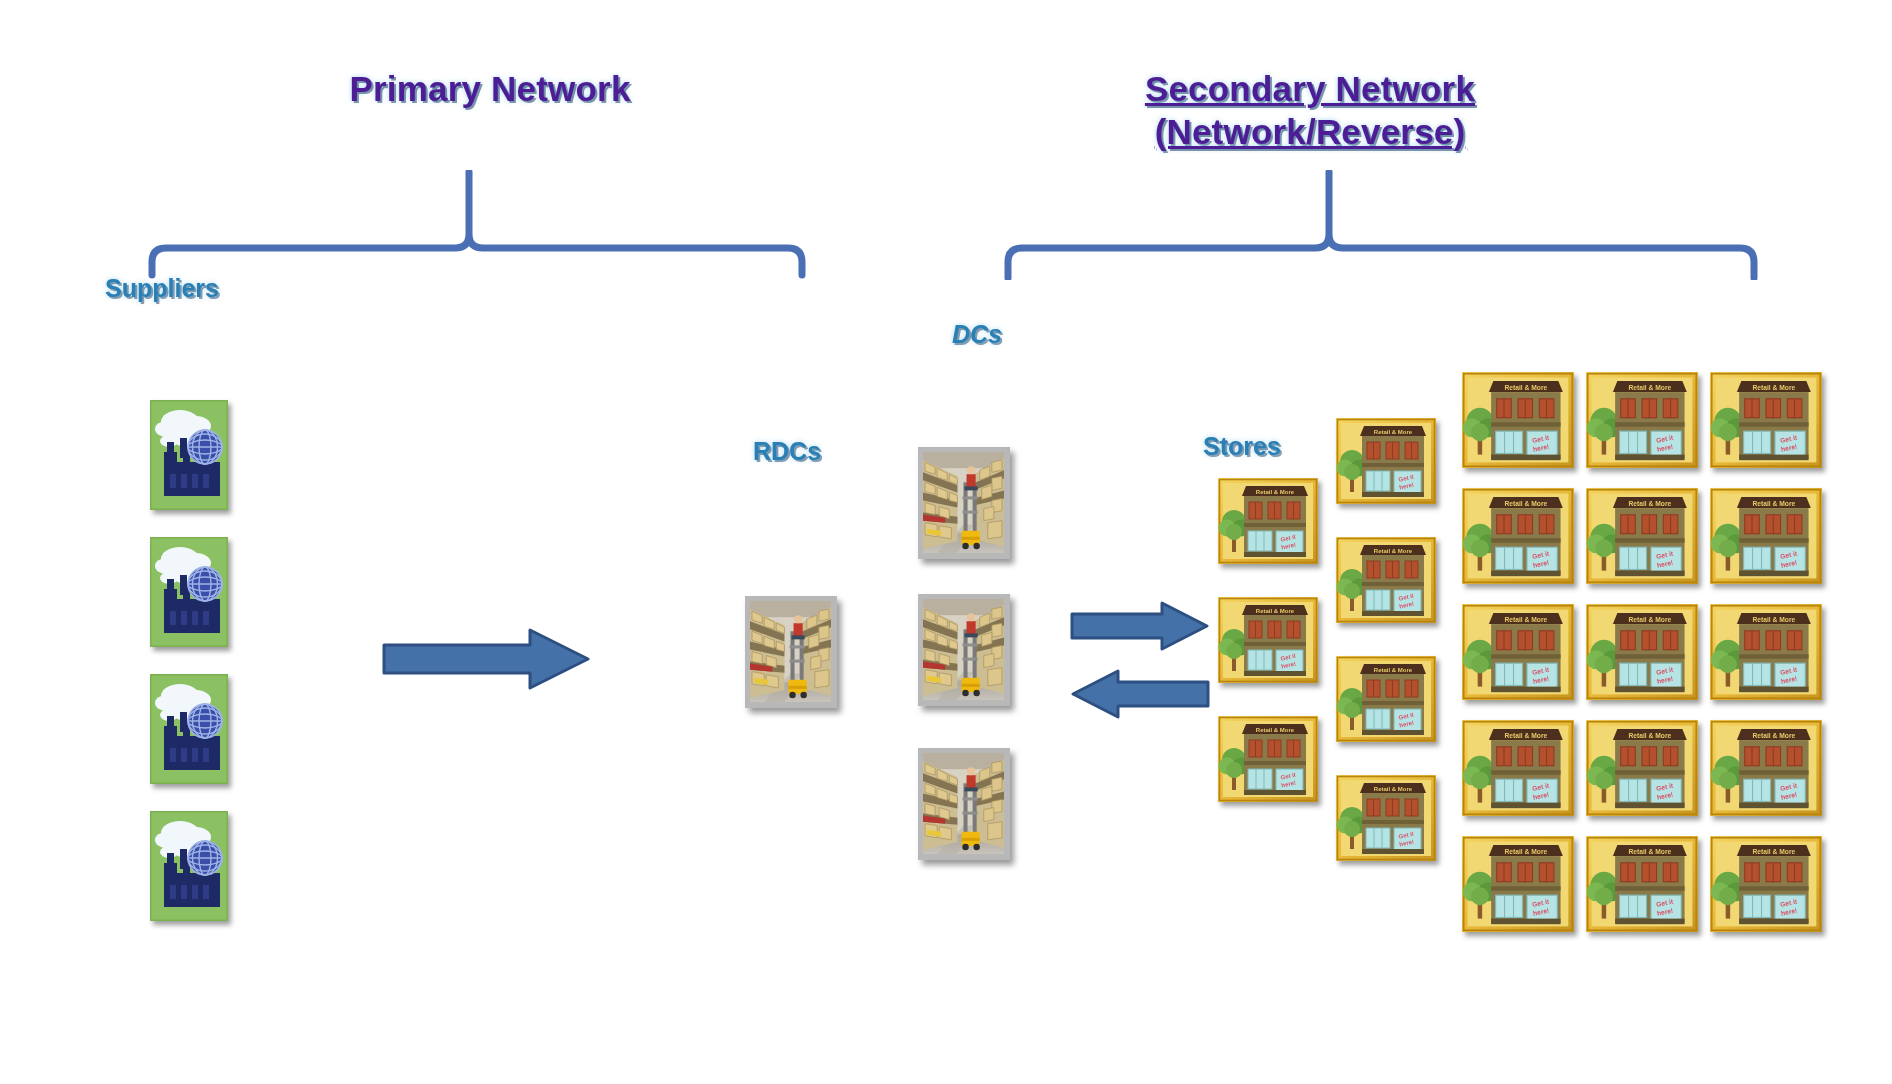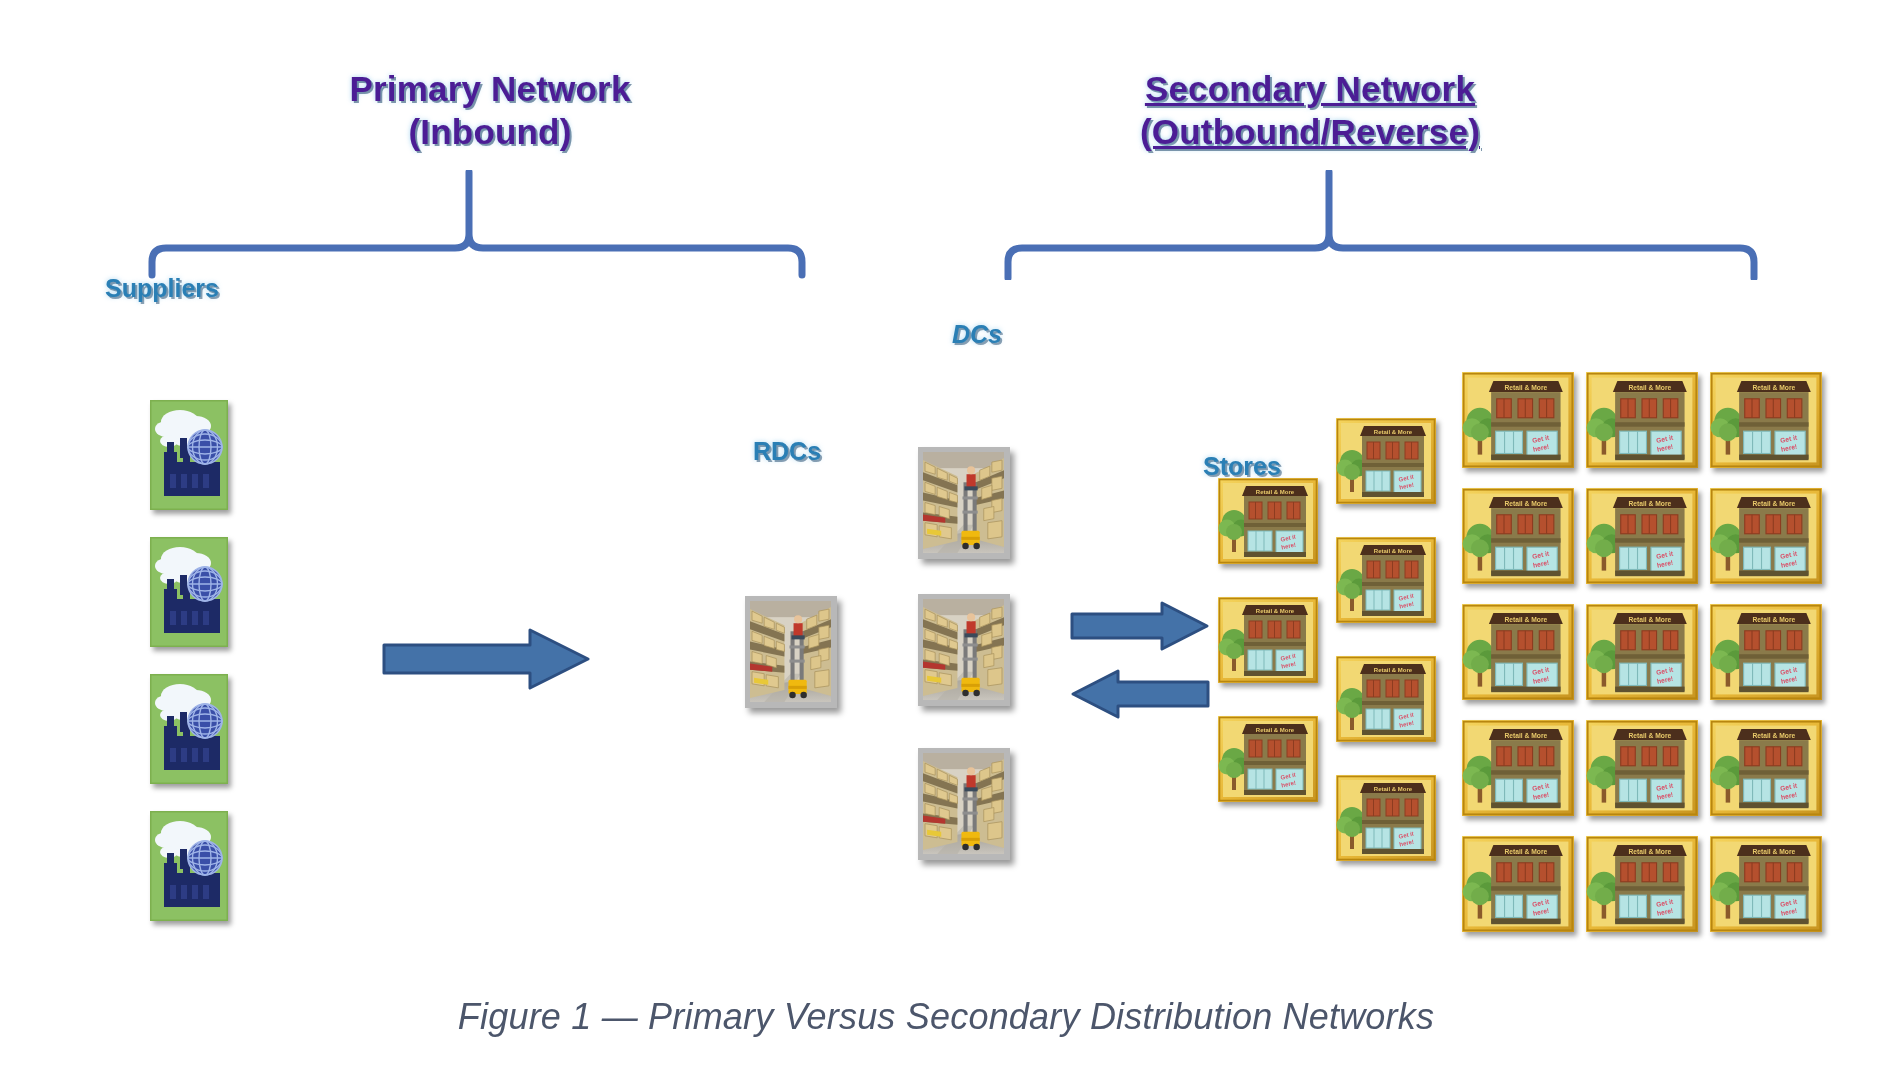--- a/index.html
+++ b/index.html
@@ -14,21 +14,21 @@
   #head-primary{left:280px;top:68px;width:420px;}
   #head-secondary{left:1080px;top:68px;width:460px;text-decoration:underline;}
 
   
   .sec-label{position:absolute;font-weight:bold;font-size:25px;color:#2a7fb5;
              text-shadow:2px 2px 0 rgba(30,70,105,.5), 0 0 5px rgba(140,200,235,.75);
              white-space:nowrap;}
   #lbl-suppliers{left:105px;top:274px;}
   #lbl-rdcs{left:753px;top:437px;}
   #lbl-dcs{left:952px;top:320px;font-style:italic;}
-  #lbl-stores{left:1203px;top:452px;}
+  #lbl-stores{left:1203px;top:432px;}
 
   
   .brace{position:absolute;}
 
   
   .arrow{position:absolute;}
 
   
   .supplier{position:absolute;width:78px;height:110px;
             box-shadow:3px 4px 5px rgba(0,0,0,.38);}
@@ -49,25 +49,24 @@
            font-style:italic;font-size:36px;color:#4c566b;
            font-family:"Liberation Sans",sans-serif;letter-spacing:.2px;}
 </style>
 </head>
 <body>
 
 <div id="stage">
 
   <div class="net-head" id="head-primary">
     <div>Primary Network</div>
-    <div>(Inbound)</div>
   </div>
   <div class="net-head" id="head-secondary">
     <div>Secondary Network</div>
-    <div>(Outbound/Reverse)</div>
+    <div>(Network/Reverse)</div>
   </div>
 
   <svg class="brace" style="left:140px;top:170px;" width="850" height="110" viewBox="0 0 850 110">
     <path d="M12,105 L12,92 Q12,78 26,78 L315,78 Q329,78 329,64 L329,2
              M329,2 L329,64 Q329,78 343,78 L648,78 Q662,78 662,92 L662,105" fill="none" stroke="#4a6fb5" stroke-width="7" stroke-linecap="round" stroke-linejoin="round"></path>
   </svg>
 
   <svg class="brace" style="left:1000px;top:170px;" width="810" height="110" viewBox="0 0 810 110">
     <path d="M8,108 L8,92 Q8,78 22,78 L315,78 Q329,78 329,64 L329,2
              M329,2 L329,64 Q329,78 343,78 L740,78 Q754,78 754,92 L754,108" fill="none" stroke="#4a6fb5" stroke-width="7" stroke-linecap="round" stroke-linejoin="round"></path>
@@ -1670,15 +1669,14 @@
 
     <rect x="58" y="53" width="27" height="22" fill="#b6e4e4" stroke="#7fb9b9" stroke-width="1"></rect>
     <text x="71" y="62" font-family="Liberation Sans, sans-serif" font-size="6" font-weight="bold" fill="#d9536a" text-anchor="middle" transform="rotate(-12 71 64)">Get it</text>
     <text x="71" y="70" font-family="Liberation Sans, sans-serif" font-size="6" font-weight="bold" fill="#d9536a" text-anchor="middle" transform="rotate(-12 71 70)">here!</text>
 
     <rect x="26" y="74" width="62" height="5" fill="#5f5230"></rect>
   </svg>
       </div>
     </div>
 
-  <div id="caption">Figure 1 — Primary Versus Secondary Distribution Networks</div>
 
 </div>
 
 </body></html>

